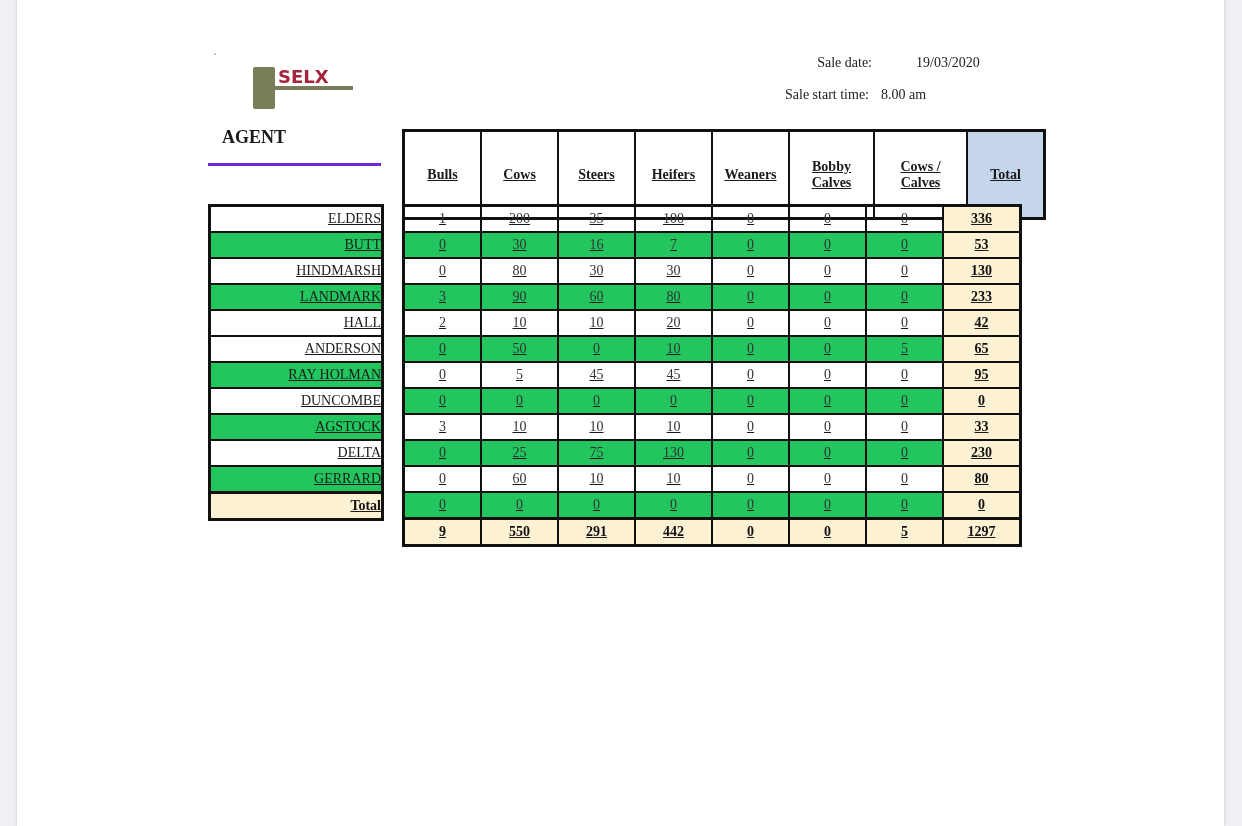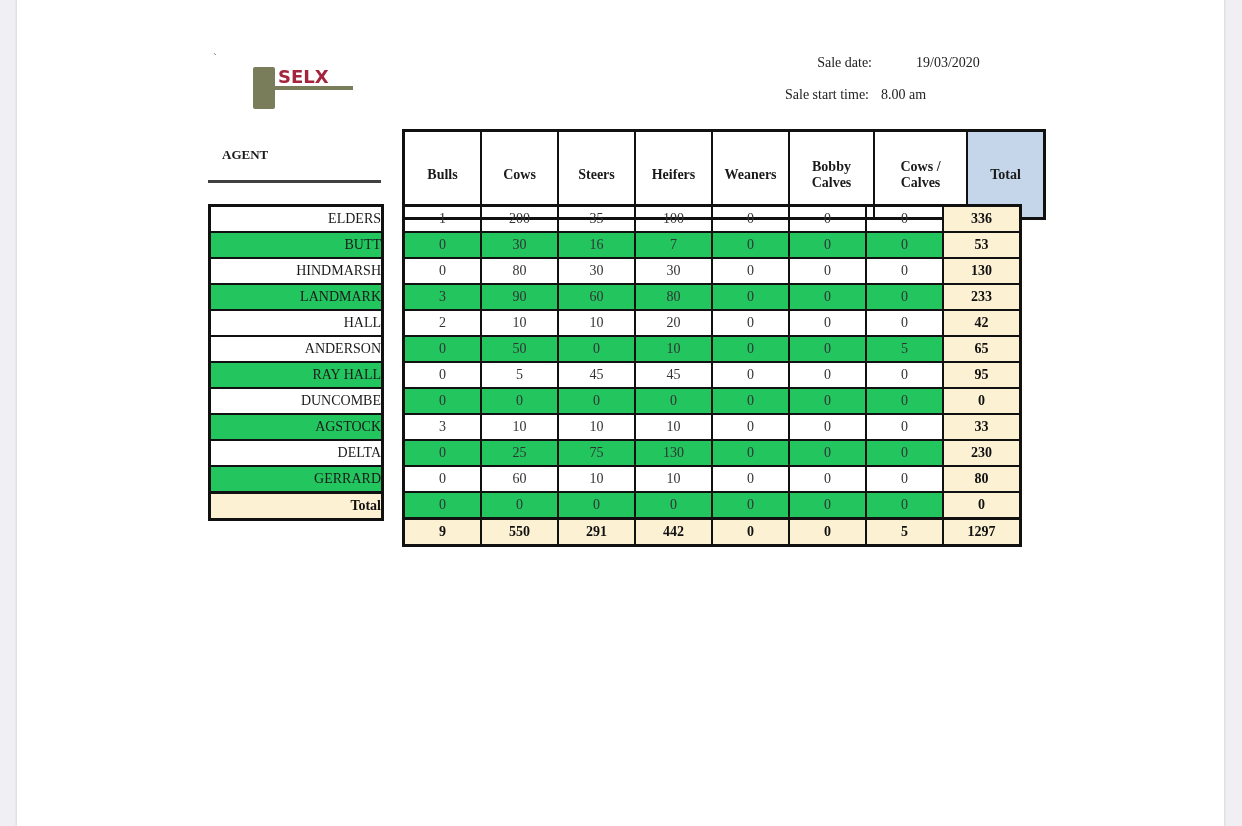--- a/index.html
+++ b/index.html
@@ -15,27 +15,27 @@
       background: #ffffff;
       box-shadow: -1px 0 2px #d8d8e0, 1px 0 2px #d8d8e0;
     }
     .tick { position: absolute; left: 196px; top: 52px; font-size: 10px; color: #333; }
     .logo { position: absolute; left: 236px; top: 64px; width: 104px; height: 46px; }
     .meta-label, .meta-value {
       position: absolute; font-size: 14px; font-family: "Liberation Serif", serif; color: #222; text-align: right;
     }
     .meta-label { }
     .agent-head {
-      position: absolute; left: 191px; top: 129px; width: 173px; height: 54px;
-      border-bottom: 3px solid #404040;
+      position: absolute; left: 191px; top: 112px; width: 173px; height: 54px;
+      border-bottom: 3px solid #6d28d9;
       box-sizing: border-box;
       display: flex; align-items: center; padding-left: 14px;
-      font-weight: bold; font-size: 13px; font-family: "Liberation Serif", serif;
-    }
-    table { border-collapse: collapse; position: absolute; font-family: "Liberation Serif", serif; }
+      font-weight: bold; font-size: 18px; font-family: "Liberation Serif", serif;
+    }
+    table { border-collapse: collapse; position: absolute; font-family: "Liberation Serif", serif; text-decoration: underline; }
     .hdr-table { left: 385px; top: 129px; border: 3px solid #111; }
     .hdr-table th {
       border: 2px solid #111; width: 75px; height: 51px; padding: 0;
       font-size: 14px; font-weight: bold; text-align: center; line-height: 16px;
       background: #fff;
     }
     .hdr-table th.total { background: #c5d6ea; }
     .agent-table { left: 191px; top: 204px; border: 3px solid #111; }
     .agent-table td {
       border: 2px solid #111; width: 158px; height: 24px; padding: 0 0 0 12px;
@@ -98,21 +98,21 @@
         <tr class="alt">
           <td>LANDMARK</td>
         </tr>
         <tr class="">
           <td>HALL</td>
         </tr>
         <tr class="">
           <td>ANDERSON</td>
         </tr>
         <tr class="alt">
-          <td>RAY HALL</td>
+          <td>RAY HOLMAN</td>
         </tr>
         <tr class="">
           <td>DUNCOMBE</td>
         </tr>
         <tr class="alt">
           <td>AGSTOCK</td>
         </tr>
         <tr class="">
           <td>DELTA</td>
         </tr>

